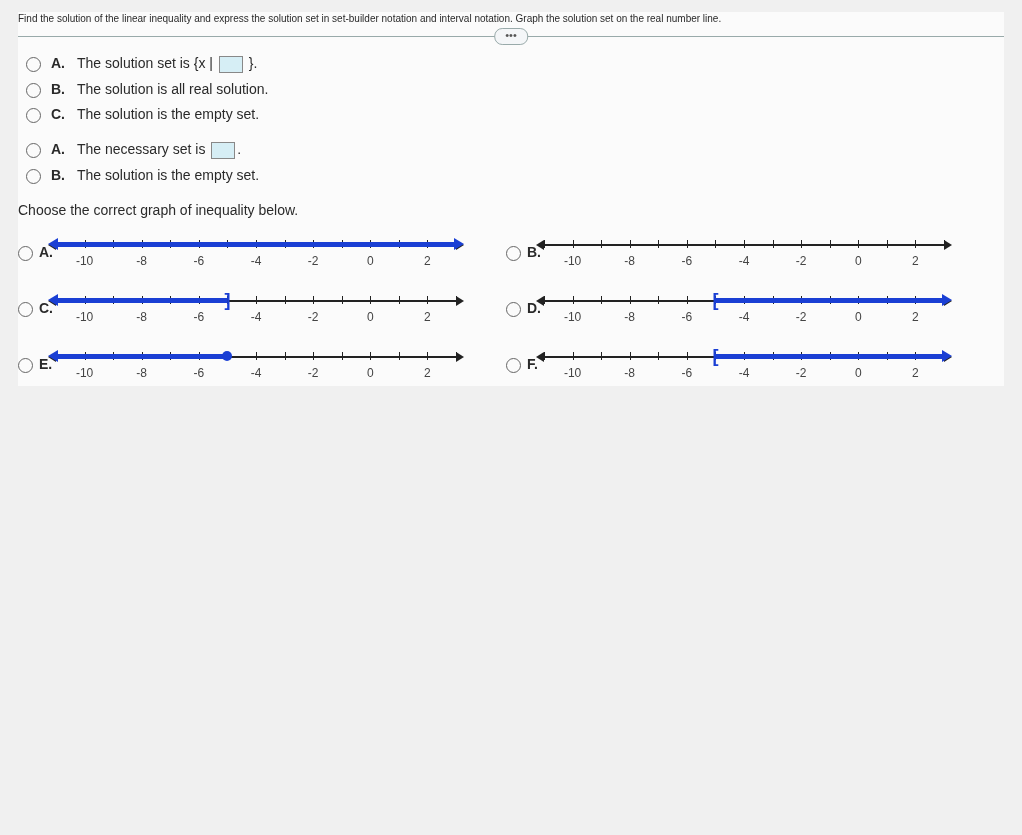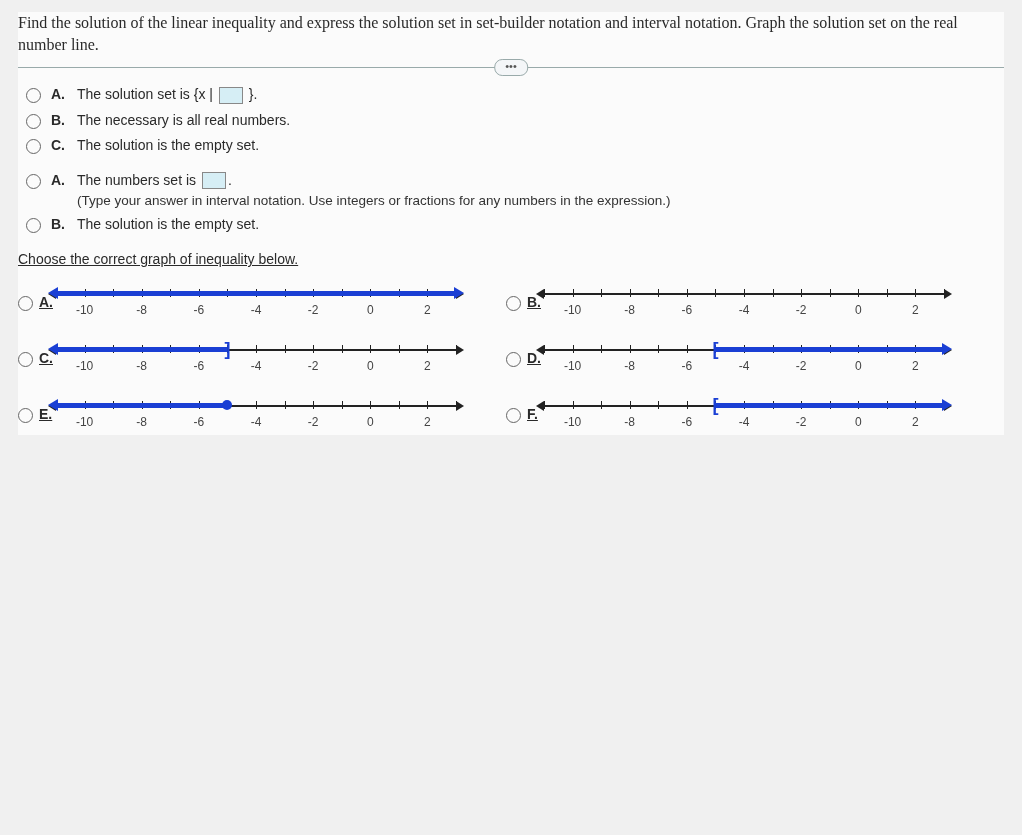--- a/index.html
+++ b/index.html
@@ -10,24 +10,23 @@
   color: #2a2a2a;
   background: #f0f0f0;
   width: 1022px;
   box-sizing: border-box;
 }
 .content {
   background: #fbfbfb;
   padding: 0;
 }
 .question {
-  font-size: 16px;
+  font-size: 10px;
   line-height: 1.4;
   margin-bottom: 10px;
-  font-family: Liberation Serif, serif;
 }
 .equation {
   margin-left: 28px;
   font-size: 15px;
   margin-bottom: 18px;
 }
 .divider-wrap {
   position: relative;
   margin: 10px 0 18px 0;
 }
@@ -85,21 +84,20 @@
   vertical-align: middle;
   margin: 0 2px;
 }
 .hint {
   font-size: 13.5px;
   color: #333;
   margin-top: 4px;
 }
 .graph-section {
   margin-top: 10px;
-  text-decoration: underline;
 }
 .graph-grid {
   display: grid;
   grid-template-columns: 28px 420px 40px 28px 420px;
   row-gap: 14px;
   align-items: center;
   margin-top: 8px;
 }
 .numline {
   position: relative;
@@ -199,37 +197,36 @@
     <div class="choice">
       <div class="radio"></div>
       <div class="choice-label">A.</div>
       <div class="choice-body">
         <span>The solution set is {x | </span><span class="blank"></span><span> }.</span>
       </div>
     </div>
     <div class="choice">
       <div class="radio"></div>
       <div class="choice-label">B.</div>
-      <div class="choice-body">The necessary is all real numbers.</div>
+      <div class="choice-body">The solution is all real solution.</div>
     </div>
     <div class="choice">
       <div class="radio"></div>
       <div class="choice-label">C.</div>
       <div class="choice-body">The solution is the empty set.</div>
     </div>
   </div>
 
 
   <div class="choice-group">
     <div class="choice">
       <div class="radio"></div>
       <div class="choice-label">A.</div>
       <div class="choice-body">
-        <span>The numbers set is </span><span class="blank"></span><span>.</span>
-        <div class="hint">(Type your answer in interval notation. Use integers or fractions for any numbers in the expression.)</div>
+        <span>The necessary set is </span><span class="blank"></span><span>.</span>
       </div>
     </div>
     <div class="choice">
       <div class="radio"></div>
       <div class="choice-label">B.</div>
       <div class="choice-body">The solution is the empty set.</div>
     </div>
   </div>
 
   <div class="graph-section">

